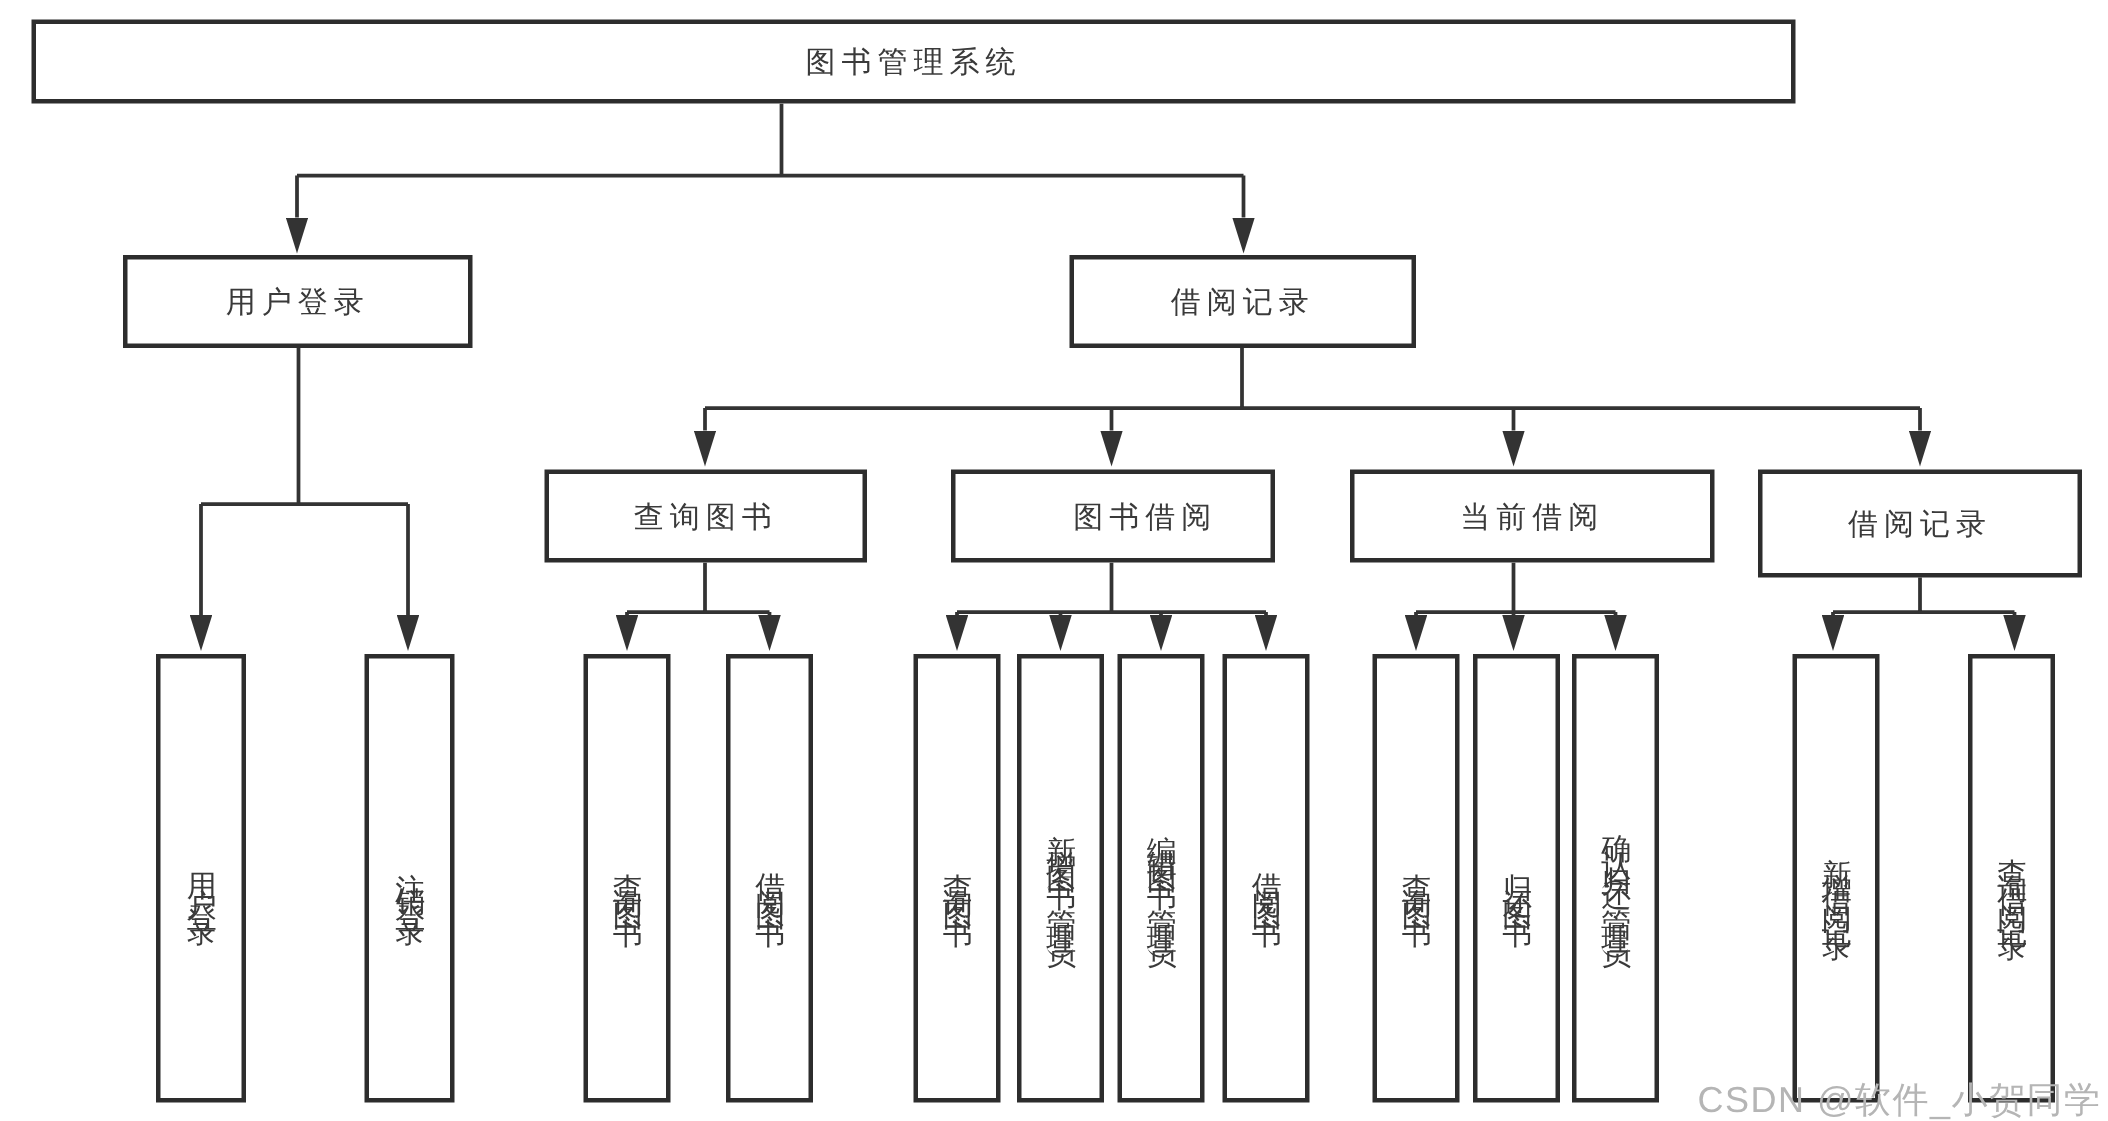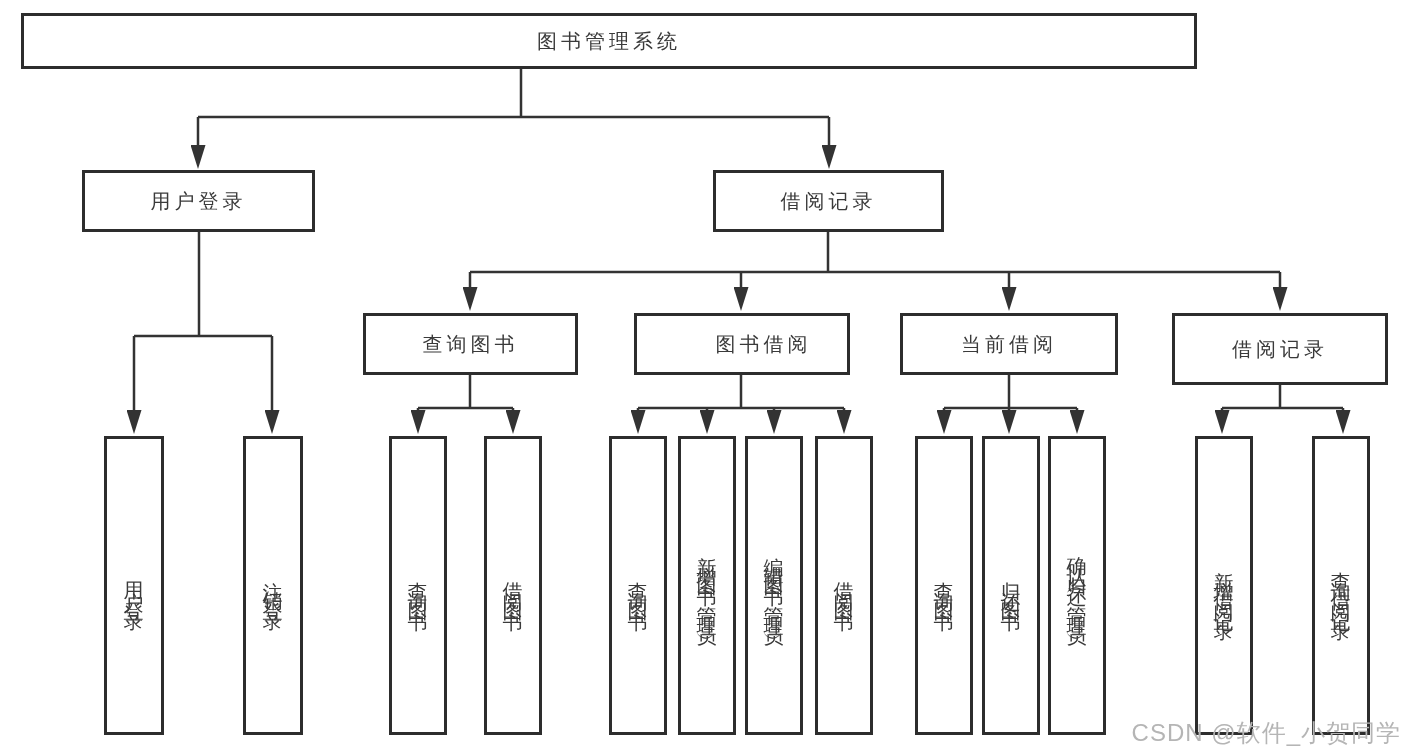--- a/index.html
+++ b/index.html
@@ -109,21 +109,21 @@
   <div class="hbox" style="left:713px; top:170px; width:231px; height:62px;">
     <span>借阅记录</span>
   </div>
 
   <div class="hbox" style="left:363px; top:313px; width:215px; height:62px;">
     <span>查询图书</span>
   </div>
   <div class="hbox" style="left:634px; top:313px; width:216px; height:62px;padding-left:43px;">
     <span>图书借阅</span>
   </div>
-  <div class="hbox" style="left:900px; top:313px; width:218px; height:62px;">
+  <div class="hbox" style="left:900px; top:313px; width:243px; height:62px;">
     <span>当前借阅</span>
   </div>
   <div class="hbox" style="left:1172px; top:313px; width:216px; height:72px;">
     <span>借阅记录</span>
   </div>
 
   <div class="vbox" style="left:104px; width:60px;">
     <span>用户登录</span>
   </div>
   <div class="vbox" style="left:243px; width:60px;">

